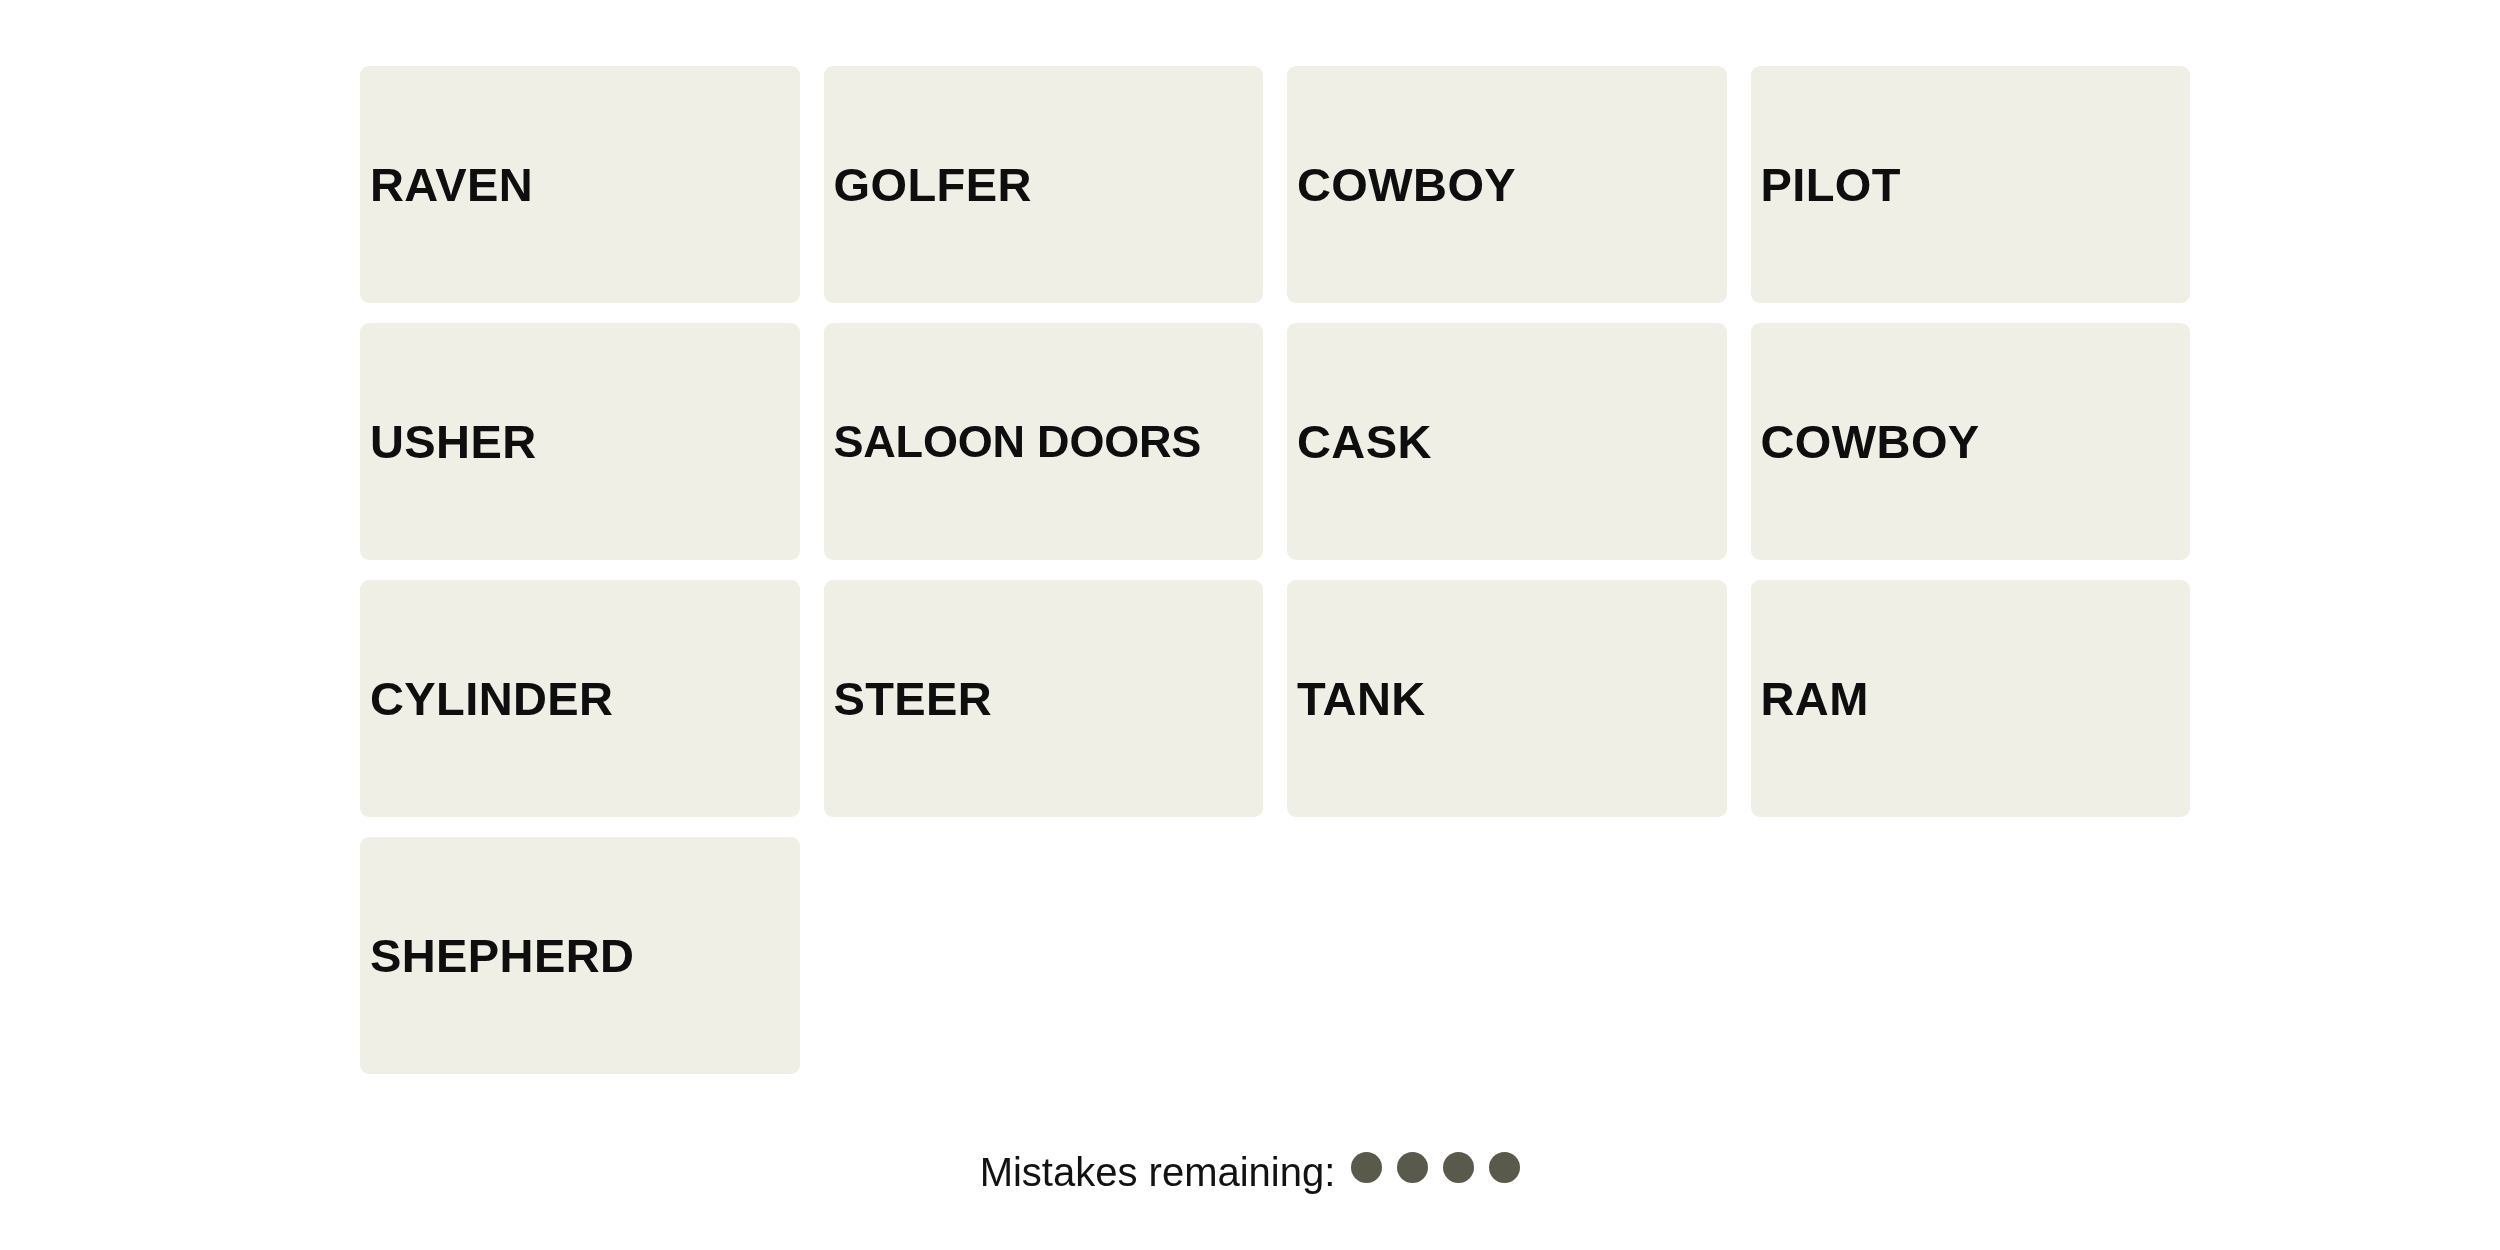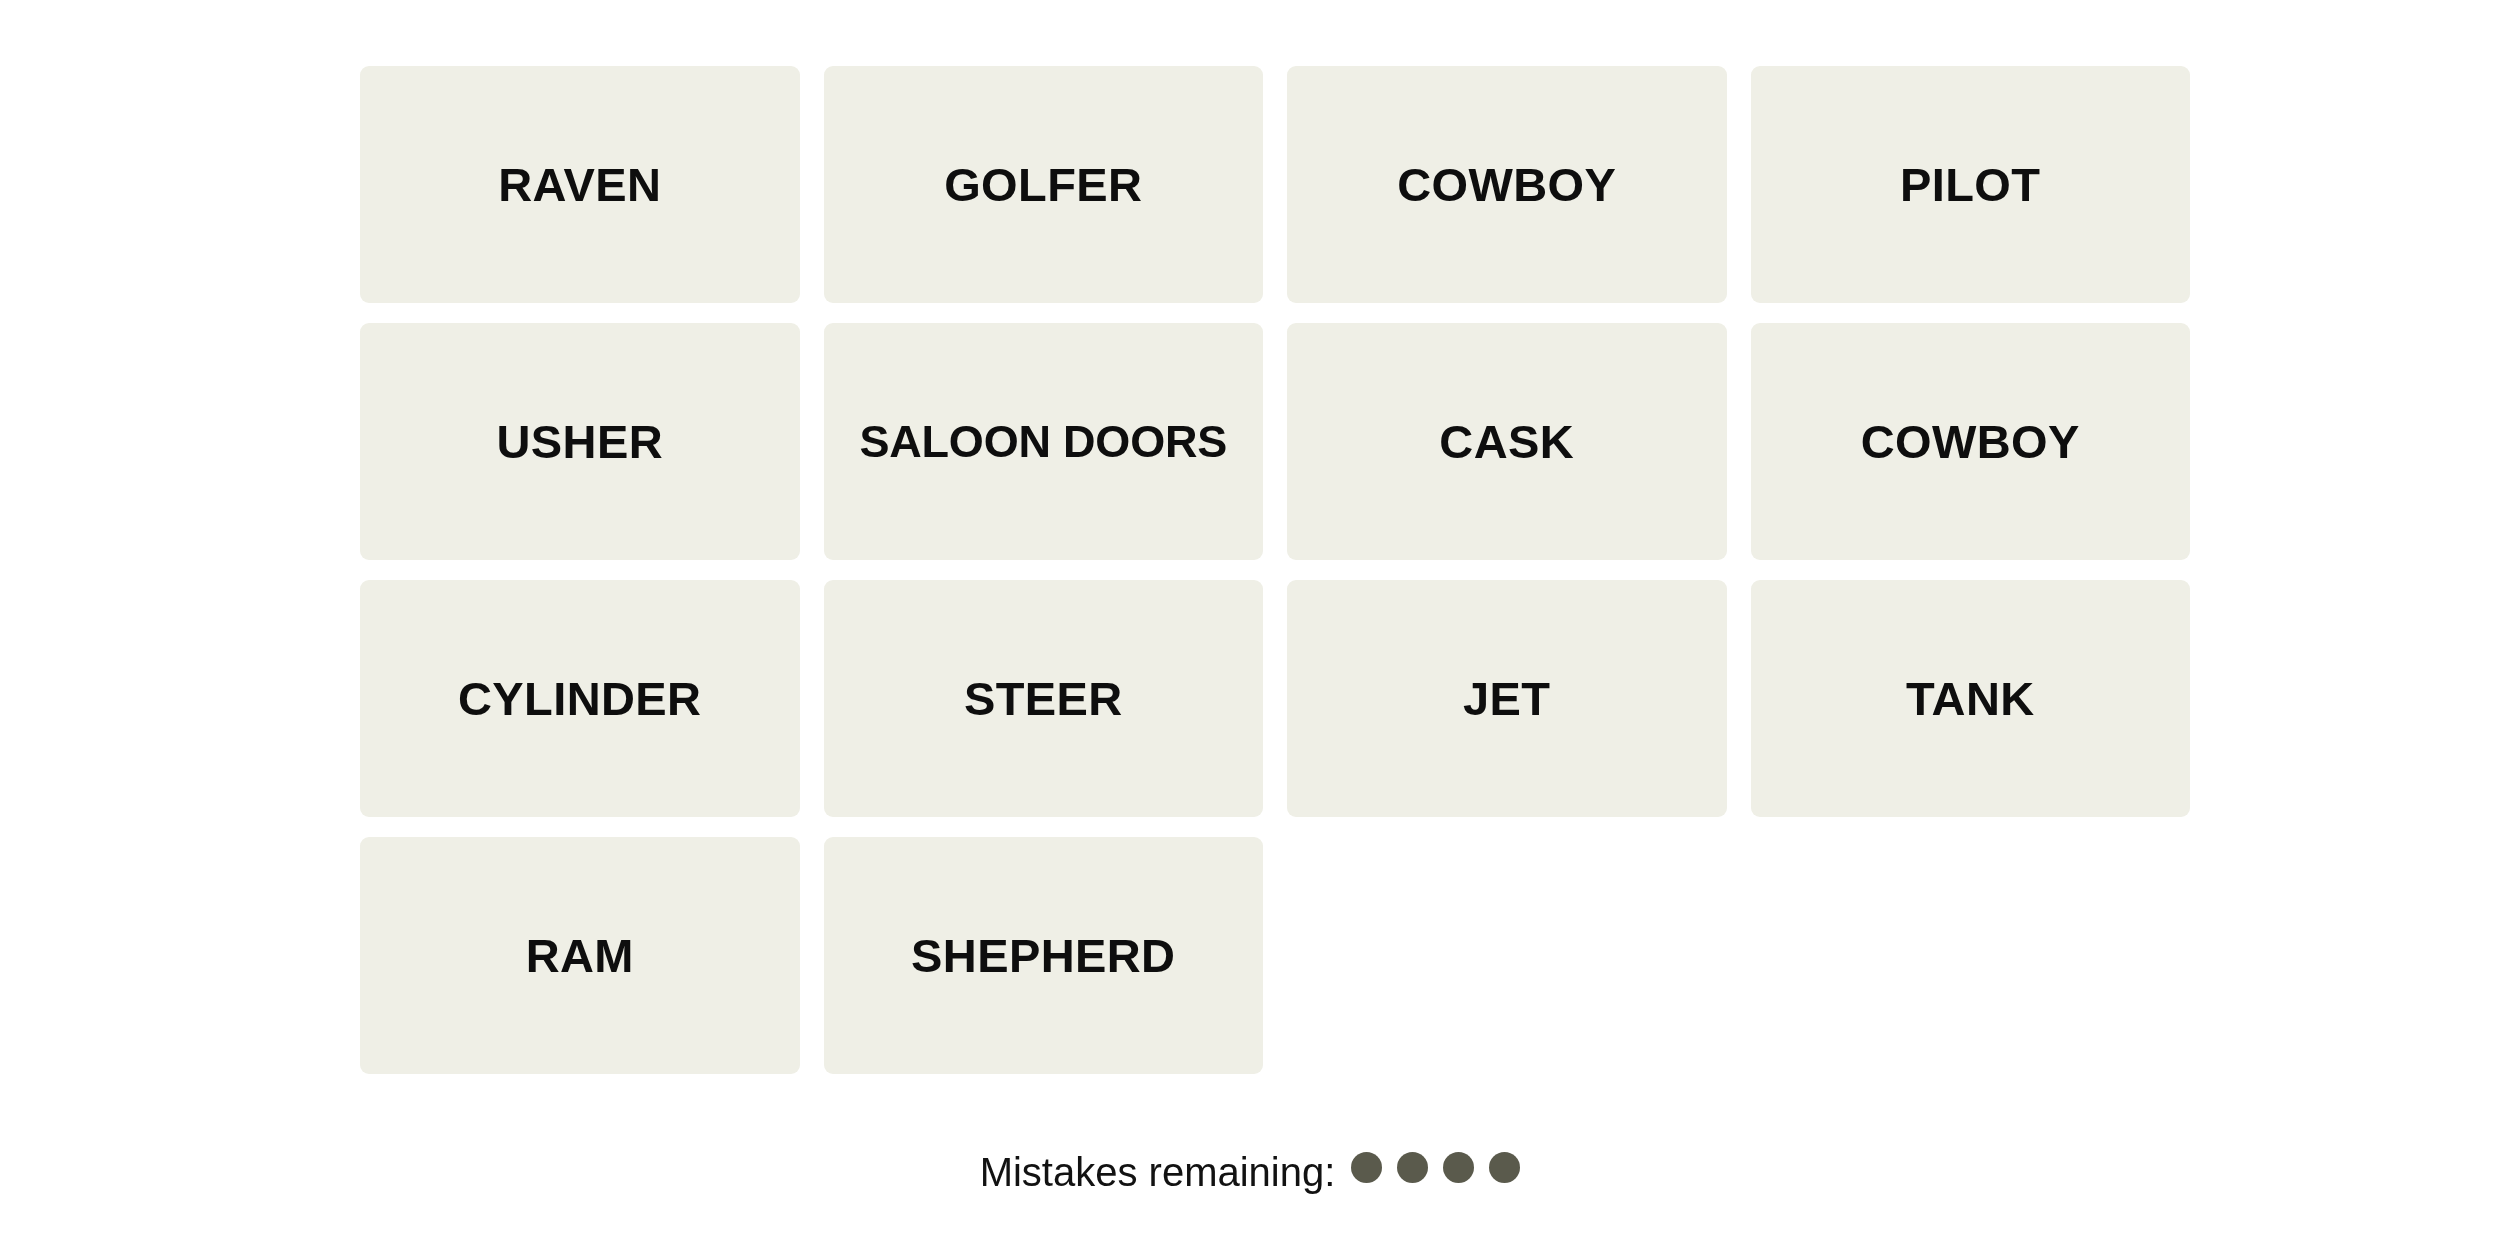--- a/index.html
+++ b/index.html
@@ -37,21 +37,20 @@
     grid-auto-rows: 237px;
     column-gap: 24px;
     row-gap: 20px;
   }
 
   .tile {
     background: #efefe6;
     border-radius: 9px;
     display: flex;
     align-items: center;
-    justify-content: center;
     padding: 0 10px;
     box-sizing: border-box;
     cursor: pointer;
     user-select: none;
     overflow: hidden;
   }
 
   .tile-label {
     font-family: "Liberation Sans", sans-serif;
     font-weight: bold;
@@ -145,23 +144,20 @@
     </div>
 
     <div class="tile">
       <span class="tile-label">CYLINDER</span>
     </div>
 
     <div class="tile">
       <span class="tile-label">STEER</span>
     </div>
 
-    <div class="tile">
-      <span class="tile-label">JET</span>
-    </div>
 
     <div class="tile">
       <span class="tile-label">TANK</span>
     </div>
 
     <div class="tile">
       <span class="tile-label">RAM</span>
     </div>
 
 

